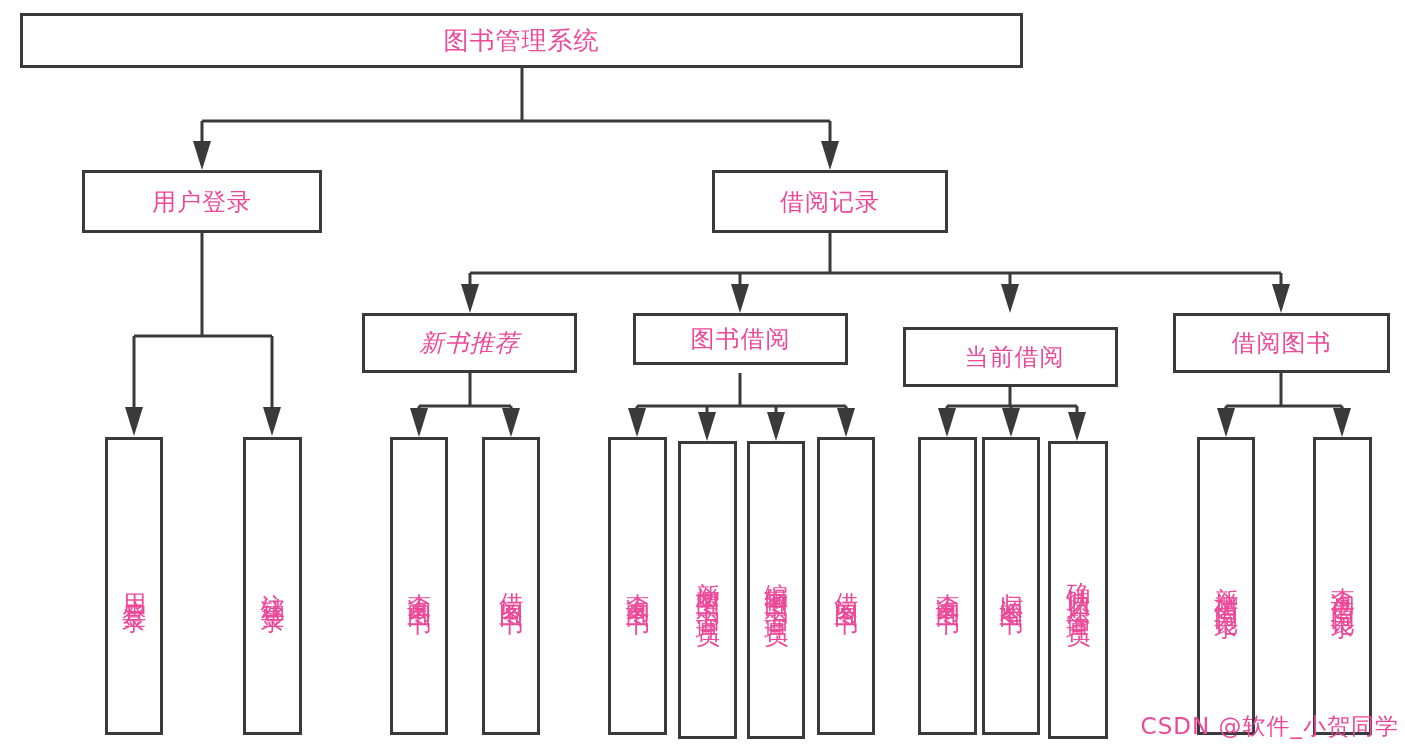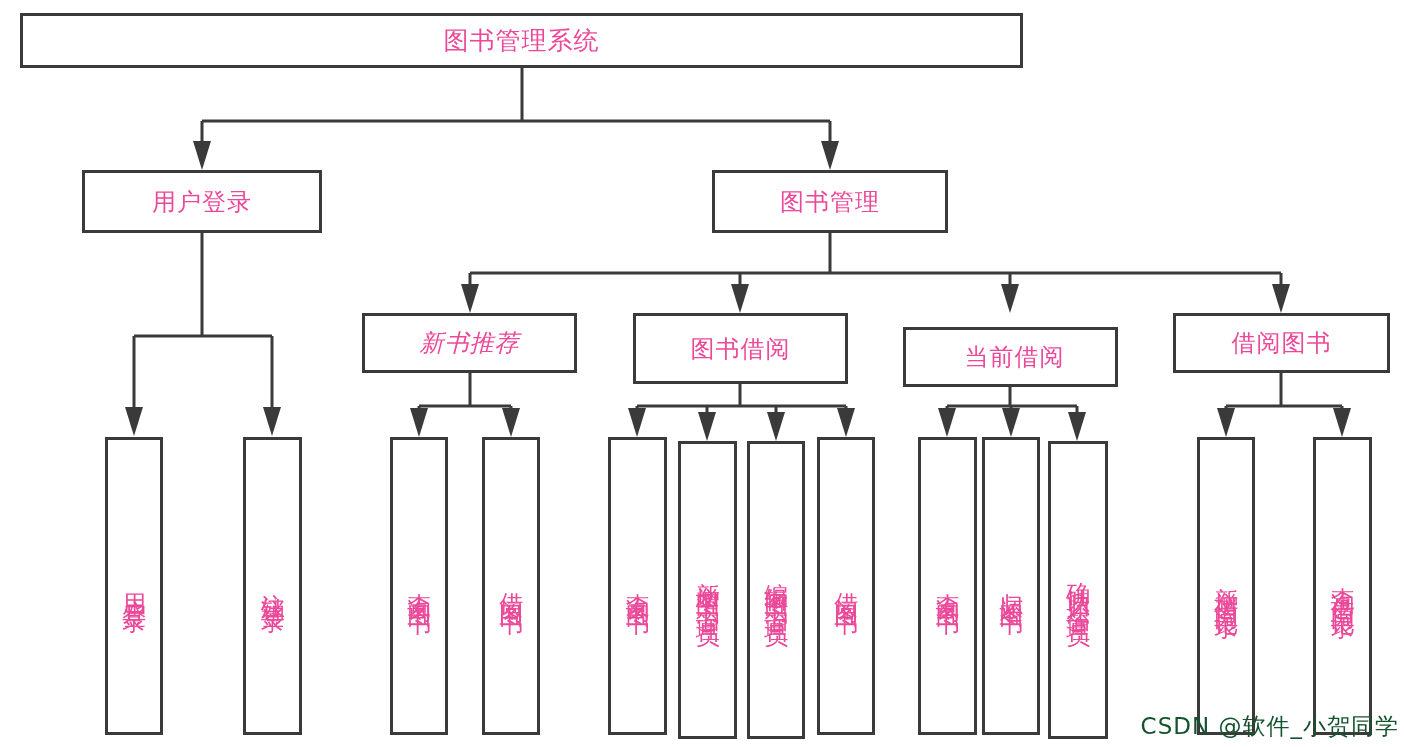--- a/index.html
+++ b/index.html
@@ -15,21 +15,21 @@
     text-align:center;
   }
   .root-box  { font-size:25px; letter-spacing:1px; }
   .h-box     { font-size:24px; letter-spacing:1px; }
   .v-box .v-label {
     writing-mode:vertical-rl; text-orientation:mixed;
     font-size:24px; letter-spacing:6px; line-height:1.1;
   }
   .watermark {
     position:absolute; right:6px; bottom:5px;
-    font-size:23px; color:#14532d; letter-spacing:1px;
+    font-size:23px; color:#ec4899; letter-spacing:1px;
     white-space:nowrap;
   }
 </style>
 </head>
 <body>
 
 <div class="stage">
 
   <svg class="connectors" viewBox="0 0 1405 747" xmlns="http://www.w3.org/2000/svg">
     <g stroke="#3a3a3a" stroke-width="3" fill="none">
@@ -72,27 +72,27 @@
   </svg>
 
   <div class="box root-box" style="left:20px; top:13px; width:1003px; height:55px;">
     <span>图书管理系统</span>
   </div>
 
   <div class="box h-box" style="left:82px; top:170px; width:240px; height:63px;">
     <span>用户登录</span>
   </div>
   <div class="box h-box" style="left:712px; top:170px; width:236px; height:63px;">
-    <span>图书管理</span>
+    <span>借阅记录</span>
   </div>
 
   <div class="box h-box" style="left:362px; top:313px; width:215px; height:60px;font-style:italic;">
     <span>新书推荐</span>
   </div>
-  <div class="box h-box" style="left:633px; top:313px; width:215px; height:71px;">
+  <div class="box h-box" style="left:633px; top:313px; width:215px; height:52px;">
     <span>图书借阅</span>
   </div>
   <div class="box h-box" style="left:903px; top:327px; width:215px; height:60px;padding-left:8px;">
     <span>当前借阅</span>
   </div>
   <div class="box h-box" style="left:1173px; top:313px; width:217px; height:60px;">
     <span>借阅图书</span>
   </div>
 
   <div class="box v-box" style="left:105px; top:437px; width:58px; height:298px;">

